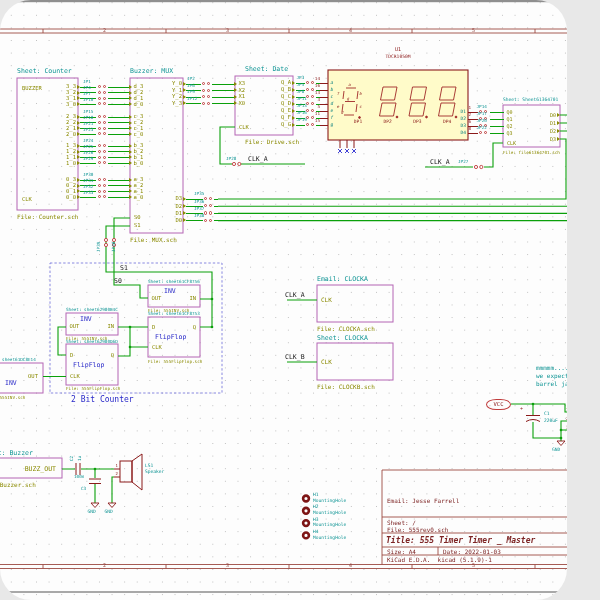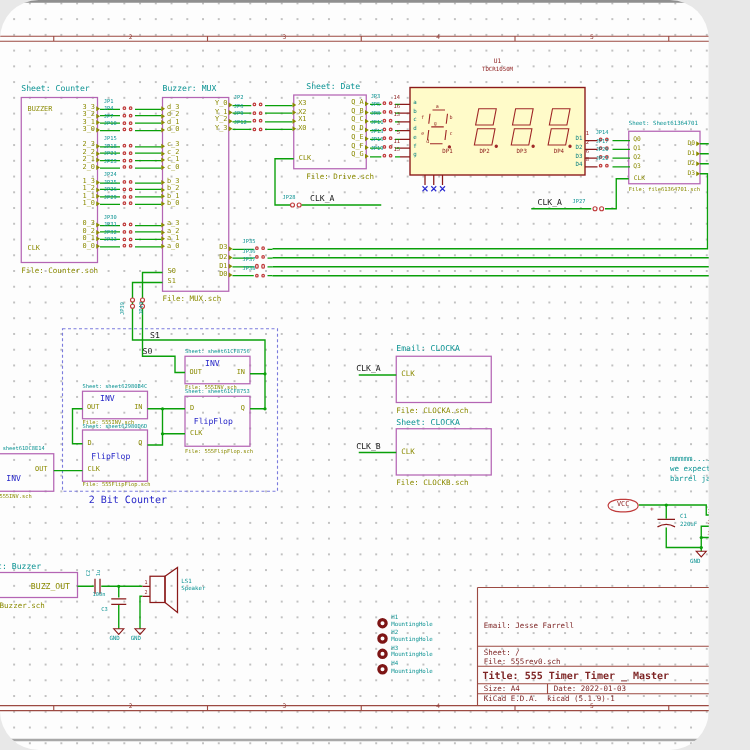--- a/index.html
+++ b/index.html
@@ -7,21 +7,21 @@
     background-color:#fdfdfd;
     background-image:radial-gradient(circle,#bfbfbf 0.55px,transparent 0.7px);
     background-size:12.6px 12.6px;background-position:5px 9px;
     font-family:"DejaVu Sans Mono",monospace;border-radius:31px;}
   .ab{position:absolute;line-height:1;white-space:pre;}
   .row{position:absolute;}
   .ol{color:#8a8a00}.te{color:#0e9494}.pn{color:#0b8080}.rd{color:#8b1a1a}
   .bl{color:#2828c8}.bk{color:#1a1a1a}.ma{color:#7d2424}.br{color:#8f3a34}
   .f4{font-size:4px}.f42{font-size:4.3px}.f45{font-size:4.6px}.f5{font-size:5px}
   .f55{font-size:5.5px}.f6{font-size:6px}.f65{font-size:6.5px}.f8{font-size:8px}
-  .ra{text-align:right}.ce{text-align:center}.it{}.bo{font-weight:bold}
+  .ra{text-align:right}.ce{text-align:center}.it{font-style:italic}.bo{font-weight:bold}
   .w{position:absolute;height:1.1px;background:#0aa00a}
   .rw{position:absolute;height:1.1px;background:#8b1a1a}
   .jc{position:absolute;width:3.2px;height:3.2px;border:1px solid #c03c3c;border-radius:50%;
       background:#fdfdfd;box-sizing:border-box}
   .tri{position:absolute;width:0;height:0;border-top:2.2px solid transparent;
        border-bottom:2.2px solid transparent;border-left:3.2px solid #8a8a00}
   .vt{transform:rotate(-90deg);transform-origin:0 0}
   .oval{border:1px solid #c03c3c;border-radius:50%/60%;}
 </style>
 </head>

